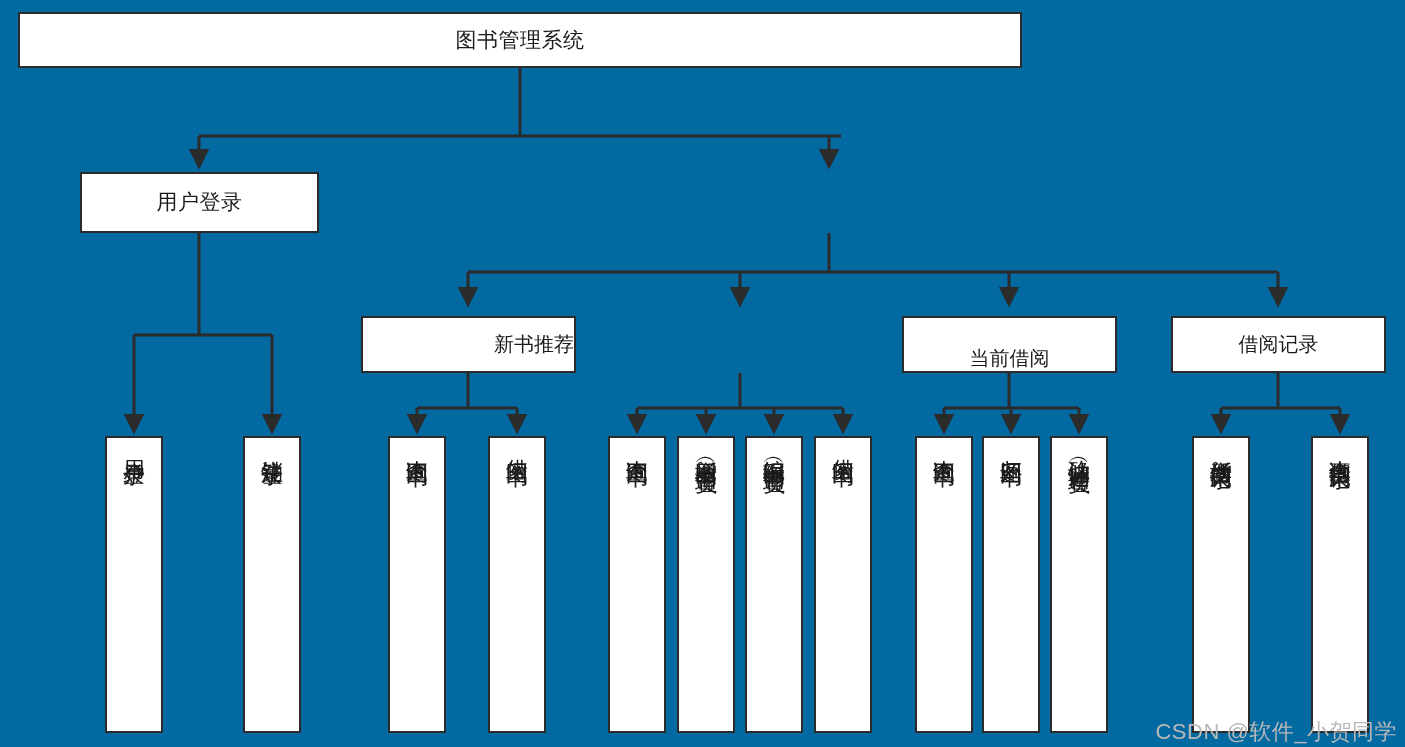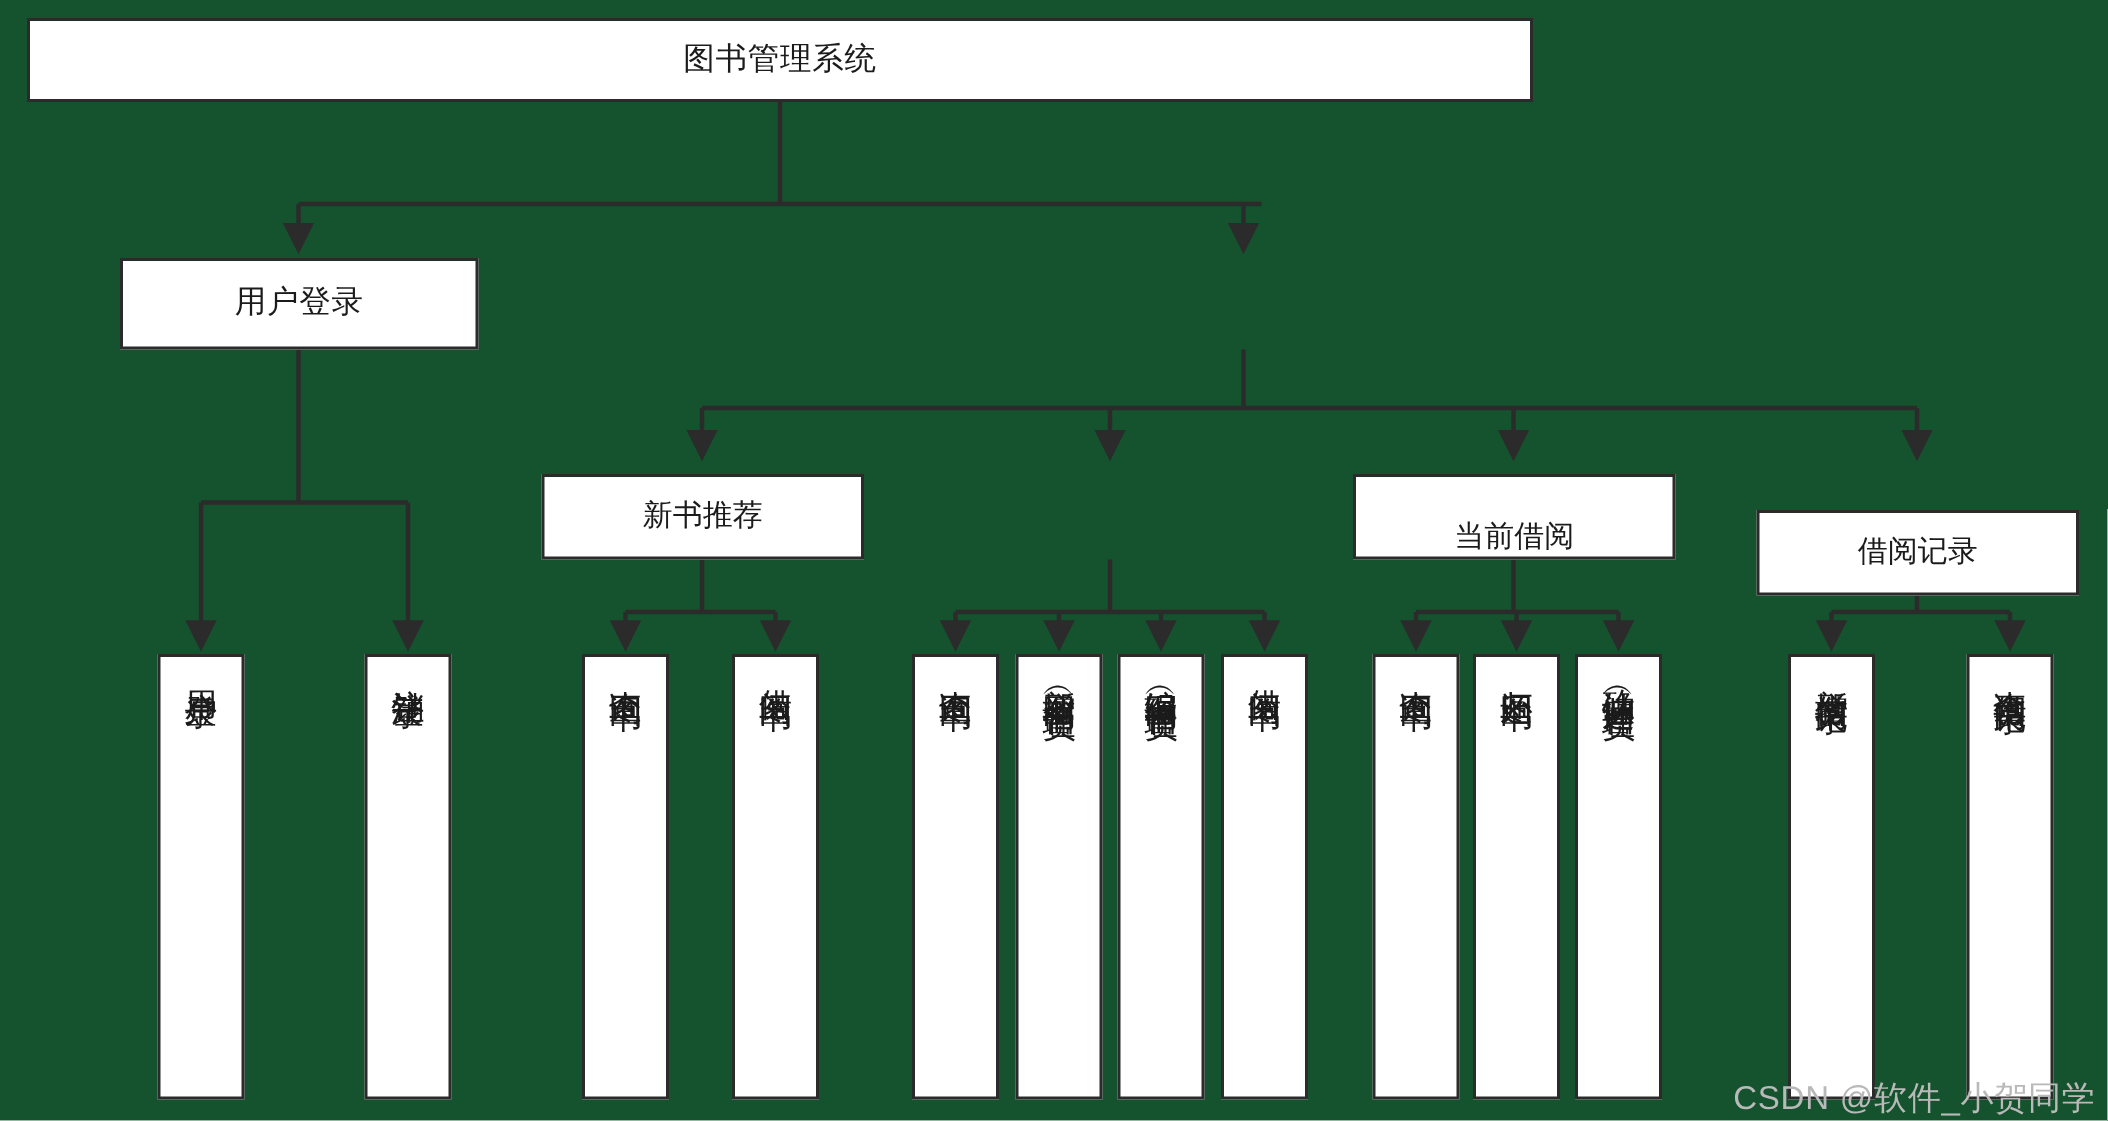--- a/index.html
+++ b/index.html
@@ -8,21 +8,21 @@
     background: #ffffff;
   }
   body {
     font-family: "Liberation Sans", "DejaVu Sans", sans-serif;
     color: #1d1d1d;
   }
   #canvas {
     position: relative;
     width: 1405px;
     height: 747px;
-    background: #14532d;
+    background: #0369a1;
     overflow: hidden;
   }
   #edges {
     position: absolute;
     left: 0;
     top: 0;
     width: 1405px;
     height: 747px;
     pointer-events: none;
   }
@@ -135,27 +135,27 @@
   </svg>
 
   <div class="node horiz" style="left:18px; top:12px; width:1004px; height:56px;">
     <span class="lbl">图书管理系统</span>
   </div>
 
   <div class="node horiz" style="left:80px; top:172px; width:239px; height:61px;">
     <span class="lbl">用户登录</span>
   </div>
 
-  <div class="node lvl2" style="left:361px; top:316px; width:215px; height:57px;">
+  <div class="node lvl2" style="left:361px; top:316px; width:215px; height:57px;justify-content:flex-end;">
     <span class="lbl">新书推荐</span>
   </div>
   <div class="node lvl2" style="left:902px; top:316px; width:215px; height:57px;align-items:flex-end;">
     <span class="lbl">当前借阅</span>
   </div>
-  <div class="node lvl2" style="left:1171px; top:316px; width:215px; height:57px;margin-top:24px;">
+  <div class="node lvl2" style="left:1171px; top:316px; width:215px; height:57px;">
     <span class="lbl">借阅记录</span>
   </div>
 
   <div class="node leaf" style="left:105px; top:436px; width:58px; height:297px;">
     <span class="lbl">用户登录</span>
   </div>
   <div class="node leaf" style="left:243px; top:436px; width:58px; height:297px;">
     <span class="lbl">注销登录</span>
   </div>
 

